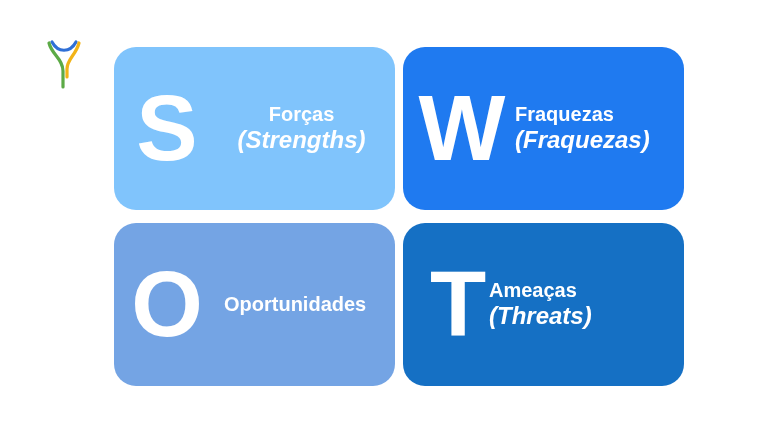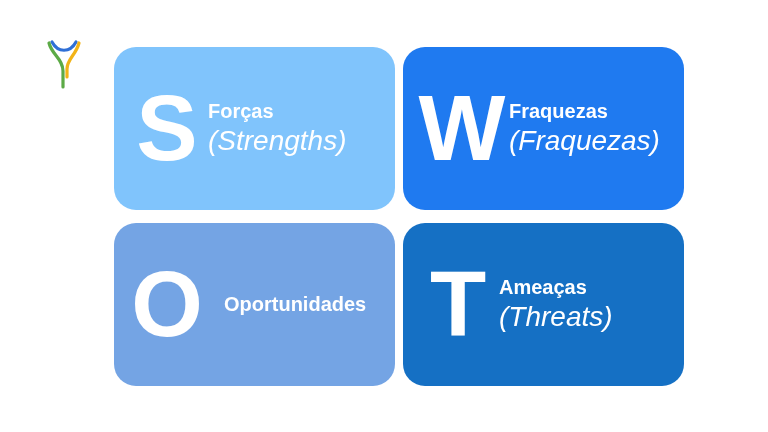--- a/index.html
+++ b/index.html
@@ -75,39 +75,39 @@
   .card-title {
     font-family: "Liberation Sans", sans-serif;
     font-weight: bold;
     font-size: 20px;
     line-height: 1.18;
     white-space: nowrap;
   }
 
   .card-subtitle {
     font-family: "Liberation Sans", sans-serif;
-    font-weight: normal;
+    font-weight: bold;
     font-style: italic;
-    font-size: 28px;
+    font-size: 24px;
     line-height: 1.18;
     white-space: nowrap;
   }
 
   
   .card-strengths .card-letter     { font-size: 92px; width: 72px; margin-left: 16px; }
-  .card-strengths .card-text       { margin-left: 6px; }
+  .card-strengths .card-text       { margin-left: 6px; align-items: center; }
 
   .card-weaknesses .card-letter    { font-size: 92px; width: 92px; margin-left: 12px; }
-  .card-weaknesses .card-text      { margin-left: 2px; }
+  .card-weaknesses .card-text      { margin-left: 8px; }
 
   .card-opportunities .card-letter { font-size: 92px; width: 76px; margin-left: 14px; }
   .card-opportunities .card-text   { margin-left: 20px; }
 
   .card-threats .card-letter       { font-size: 92px; width: 64px; margin-left: 22px; }
-  .card-threats .card-text         { margin-left: 10px; }
+  .card-threats .card-text         { }
 </style>
 </head>
 <body>
 
 <div class="logo">
   <svg viewBox="0 0 48 60" width="48" height="60" xmlns="http://www.w3.org/2000/svg">
 
     <path d="M12 11 C 18 22, 30 22, 36 11" fill="none" stroke="#2f6fd6" stroke-width="3.2" stroke-linecap="round"></path>
 
     <path d="M9 12 C 12 24, 23 28, 23 40 L 23 56" fill="none" stroke="#5caa46" stroke-width="3.2" stroke-linecap="round"></path>

